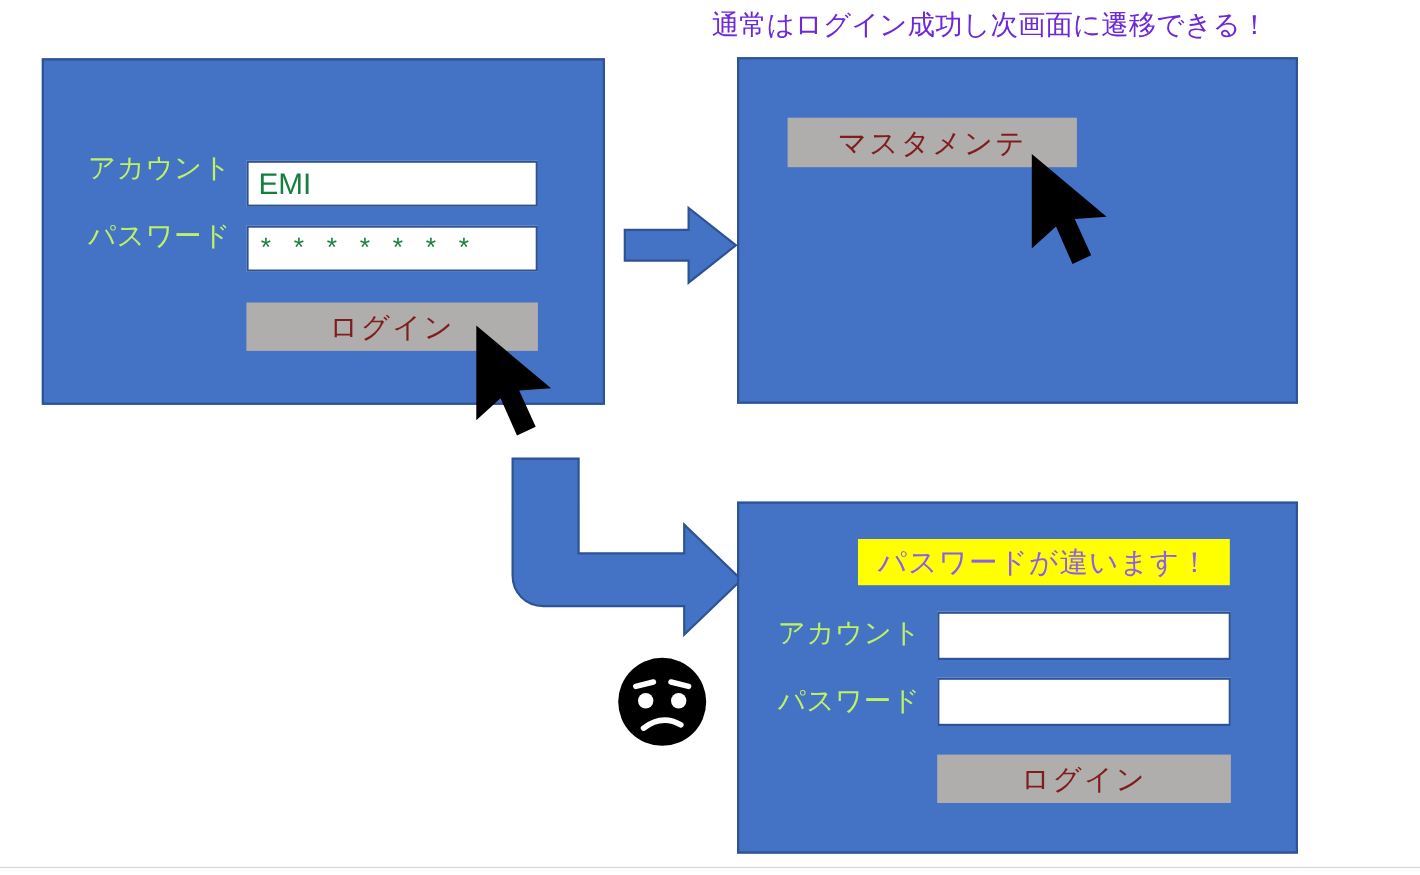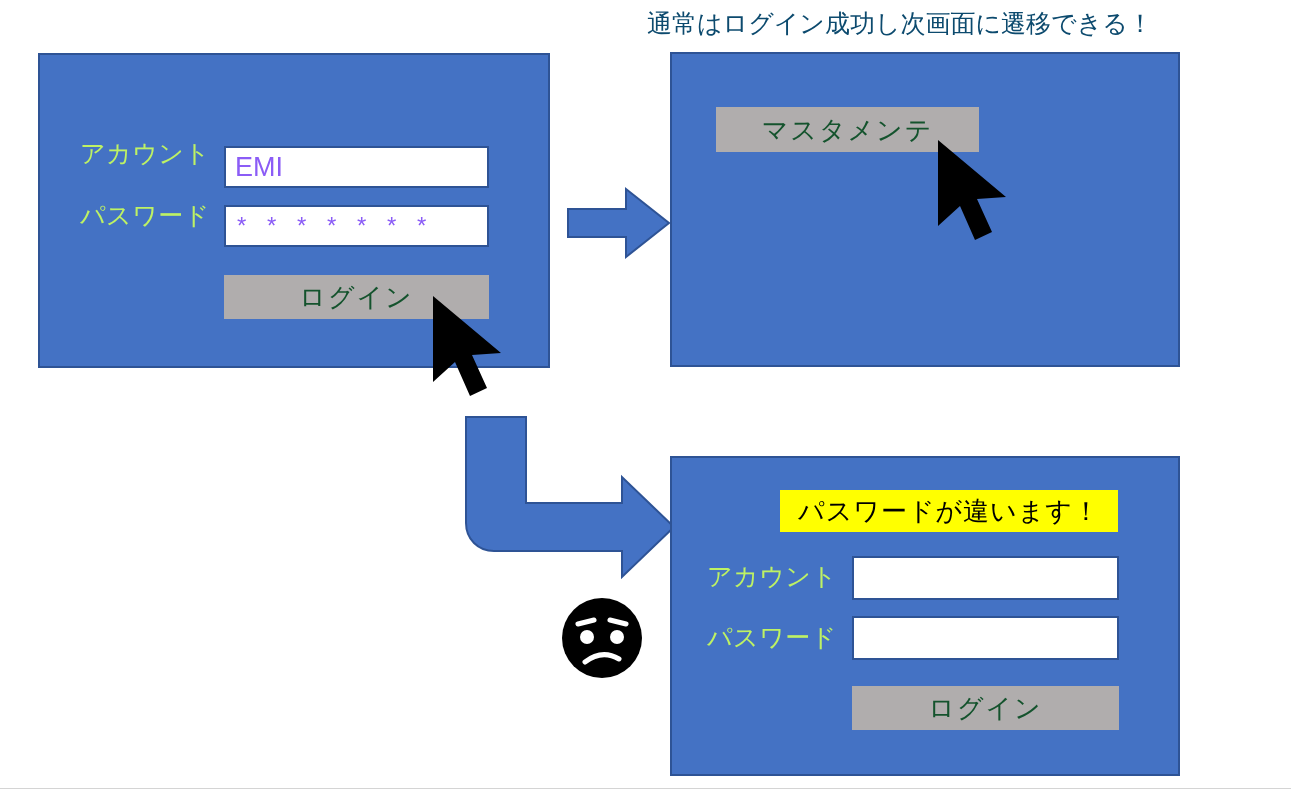--- a/index.html
+++ b/index.html
@@ -37,21 +37,21 @@
   }
   .field-box {
     position: absolute;
     background: #ffffff;
     border: 2px solid #2E5395;
     box-sizing: border-box;
     display: flex;
     align-items: center;
   }
   .field-value {
-    color: #8b5cf6;
+    color: #15803d;
     font-size: 27px;
     line-height: 1;
     padding-left: 9px;
     white-space: nowrap;
   }
   .field-value.pw {
     font-size: 24px;
     letter-spacing: 7px;
     padding-left: 11px;
   }
@@ -59,48 +59,48 @@
   
   .gray-button {
     position: absolute;
     background: #B0ADAD;
     display: flex;
     align-items: center;
     justify-content: center;
     box-sizing: border-box;
   }
   .gray-button .btn-label {
-    color: #14532d;
+    color: #7f1d1d;
     font-size: 26px;
     line-height: 1;
     letter-spacing: 2px;
     white-space: nowrap;
   }
 
   
   .alert-banner {
     position: absolute;
     background: #FFFF00;
     display: flex;
     align-items: center;
     justify-content: center;
     box-sizing: border-box;
   }
   .alert-banner .alert-text {
-    color: #000000;
+    color: #8b5cf6;
     font-size: 26px;
     line-height: 1;
     letter-spacing: 1px;
     white-space: nowrap;
   }
 
   
   .caption {
     position: absolute;
-    color: #0c4a6e;
+    color: #6d28d9;
     font-size: 25px;
     line-height: 1.1;
     white-space: nowrap;
   }
 
   
   .deco {
     position: absolute;
     pointer-events: none;
   }

